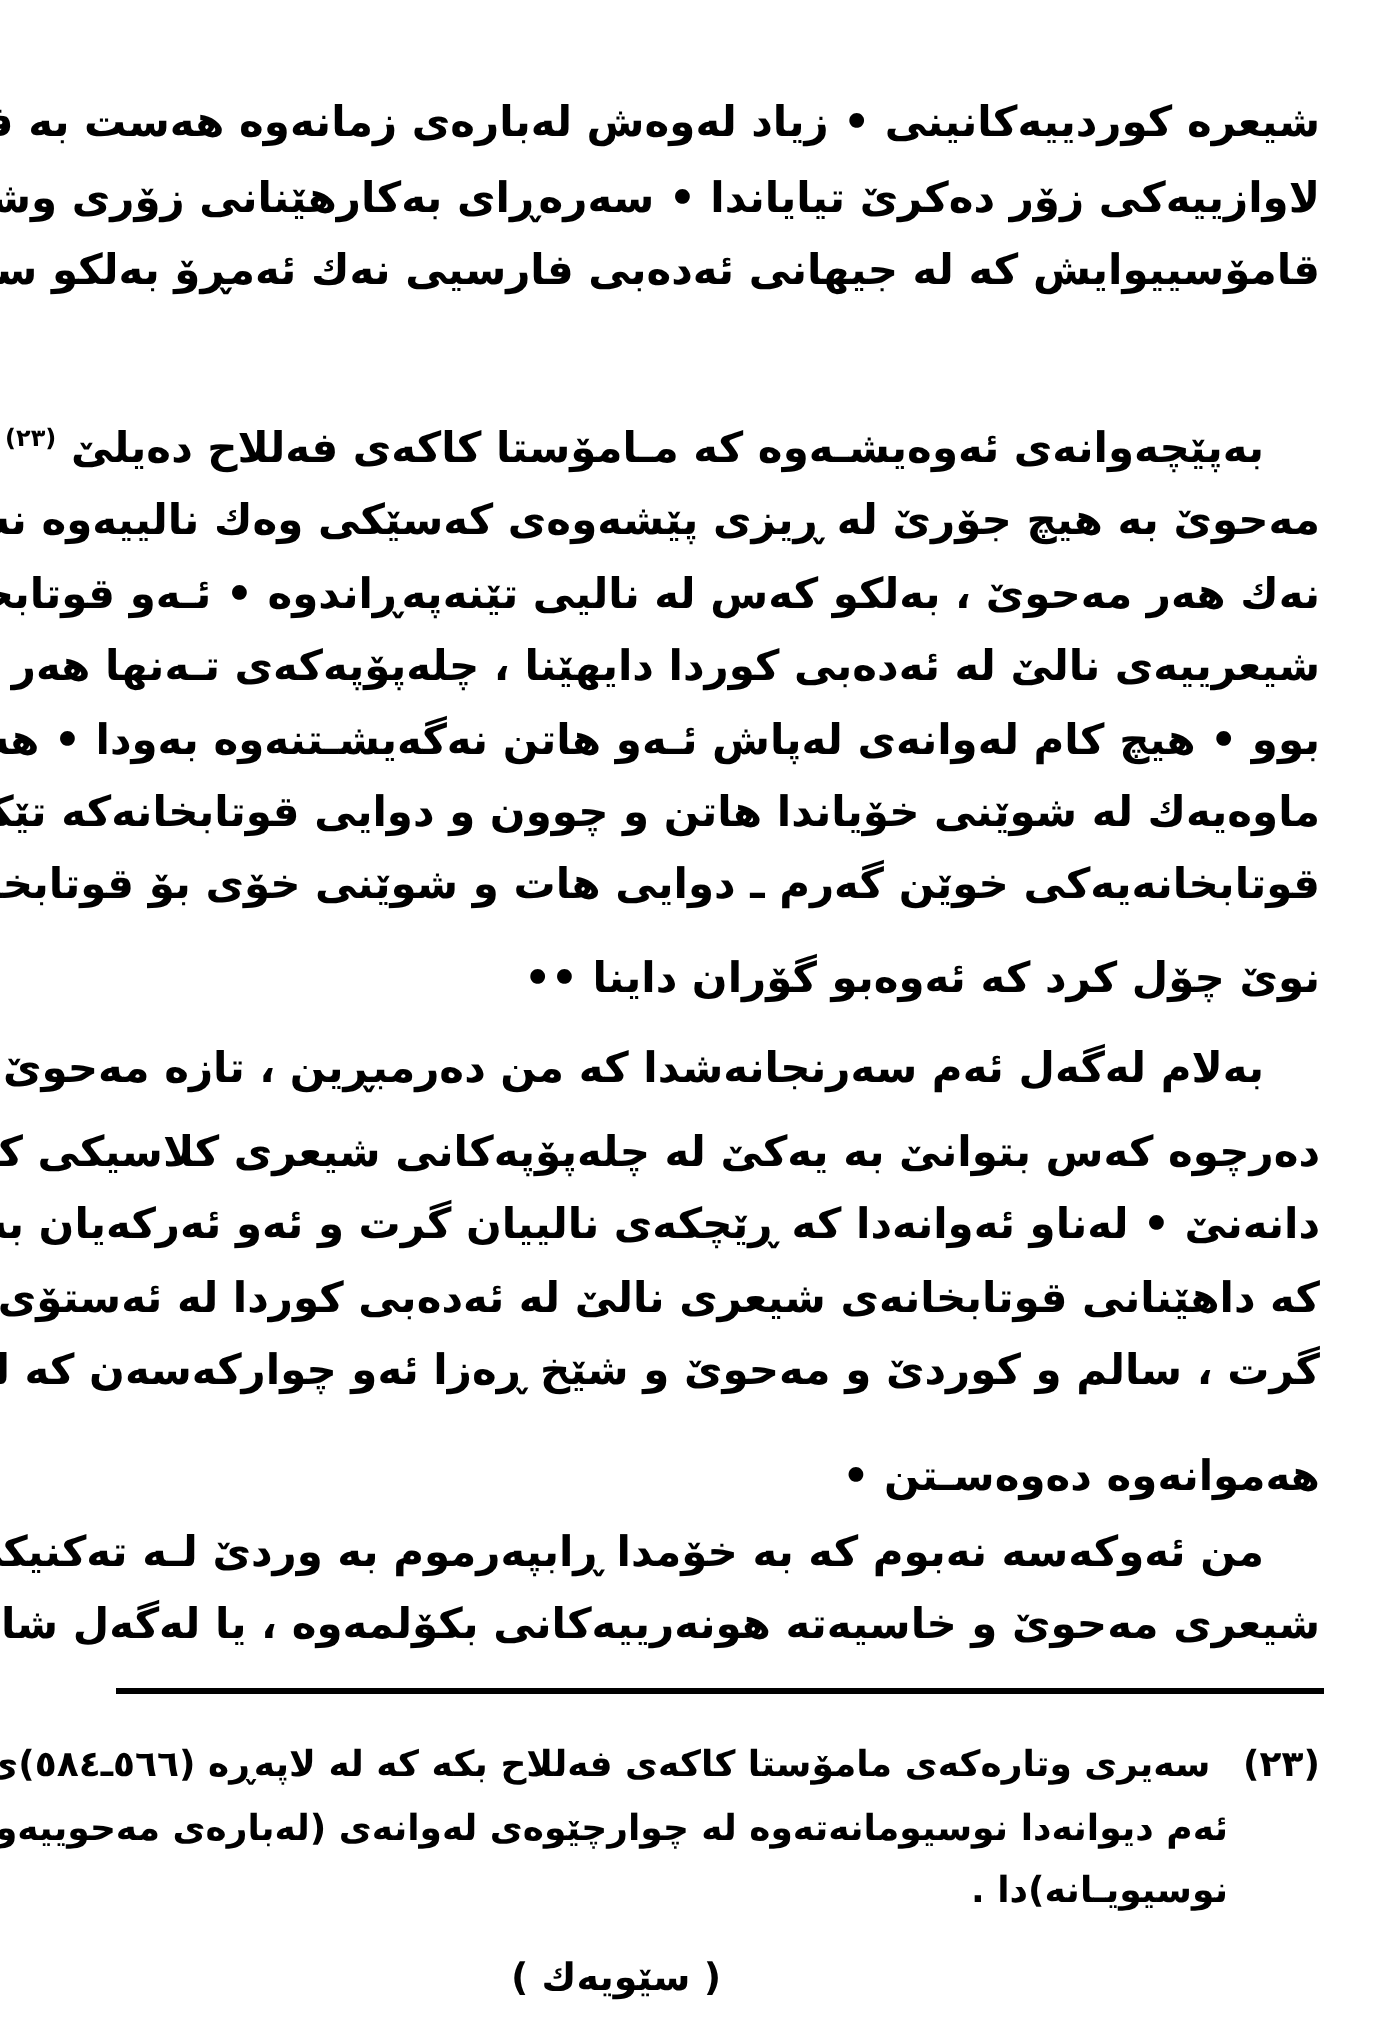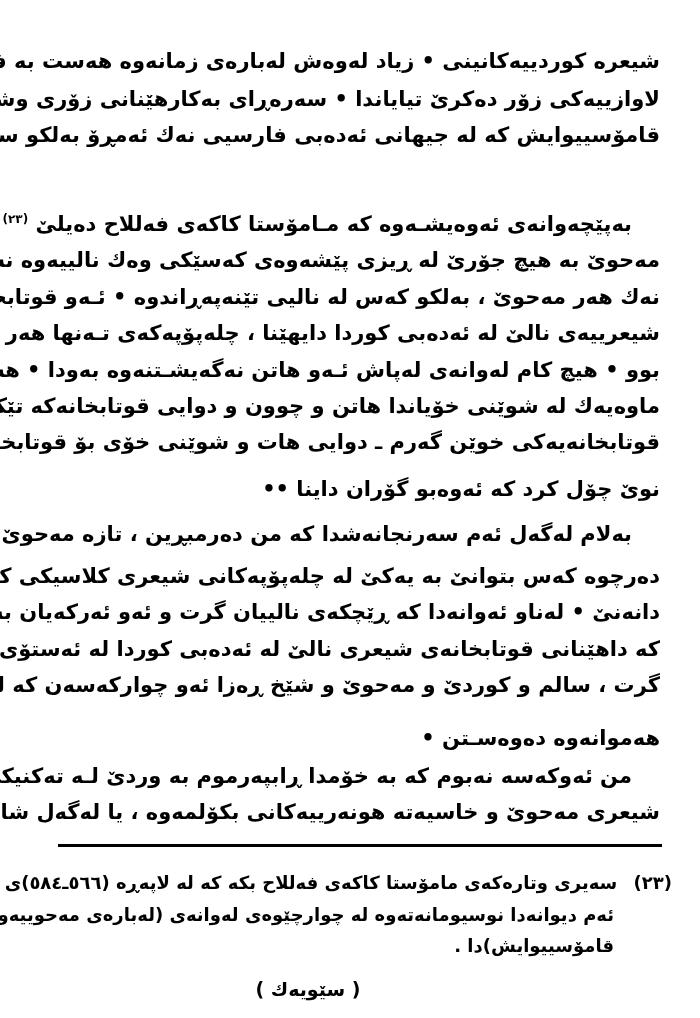--- a/index.html
+++ b/index.html
@@ -50,21 +50,21 @@
     .divider {
       position: absolute;
       left: 58px;
       width: 604px;
       top: 844px;
       height: 3px;
       background: #000000;
     }
     .fn-line {
       position: absolute;
-      right: 28px;
+      right: 40px;
       left: 57px;
       height: 30px;
       font-size: 18px;
       font-weight: bold;
       line-height: 30px;
       white-space: nowrap;
       text-align: justify;
       text-align-last: justify;
       direction: rtl;
     }
@@ -120,17 +120,17 @@
   <div class="line indent" style="top:759px;">من ئەوکەسە نەبوم کە بە خۆمدا ڕابپەرموم بە وردێ لـە تەکنیکی</div>
   <div class="line" style="top:795px;">شیعری مەحوێ و خاسیەتە هونەرییەکانی بکۆلمەوە ، یا لەگەل شاعیرانی</div>
 
   <div class="divider"></div>
 
   <div class="fn-line" style="top:868px;">
     <span class="fn-marker">(٢٣)</span>
     <span>سەیری وتارەکەی مامۆستا کاکەی فەللاح بکە کە لە لاپەڕە (٥٦٦ـ٥٨٤)ی</span>
   </div>
   <div class="fn-line cont" style="top:900px;">ئەم دیوانەدا نوسیومانەتەوە لە چوارچێوەی لەوانەی (لەبارەی مەحوییەوە</div>
-  <div class="fn-line cont last" style="top:931px;">قامۆسییوایش)دا .</div>
+  <div class="fn-line cont last" style="top:931px;">نوسیویـانە)دا .</div>
 
   <div class="page-number">( سێویەك )</div>
 
 </div>
 
 </body></html>

